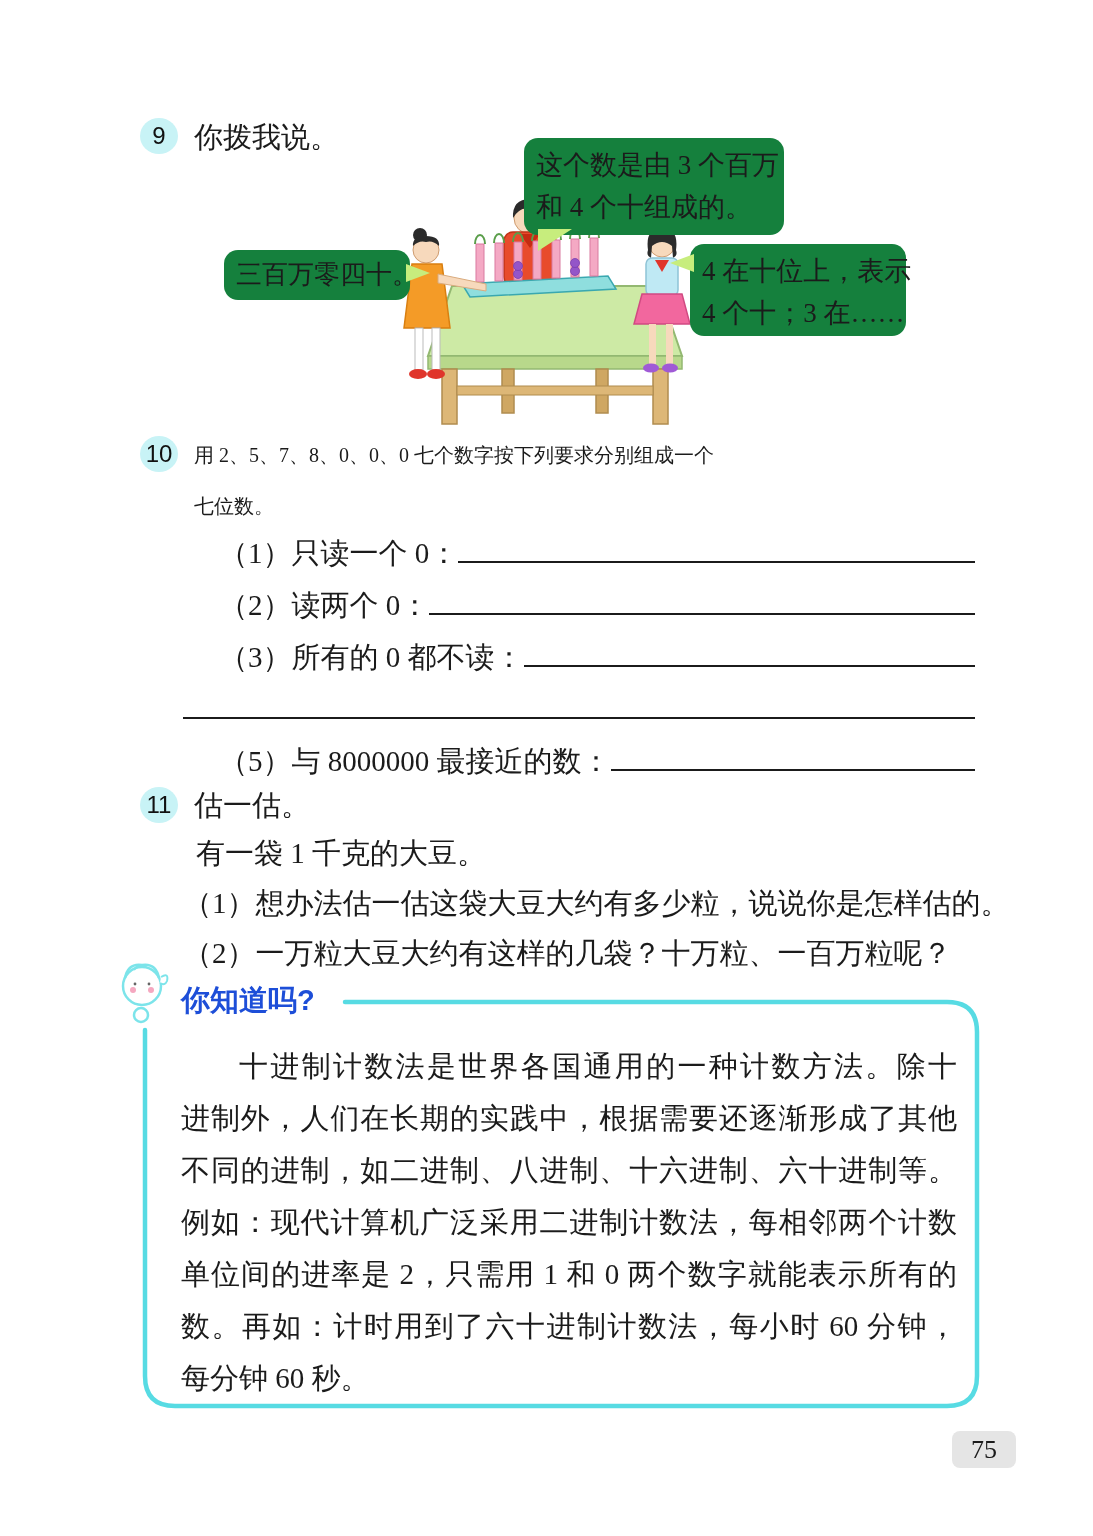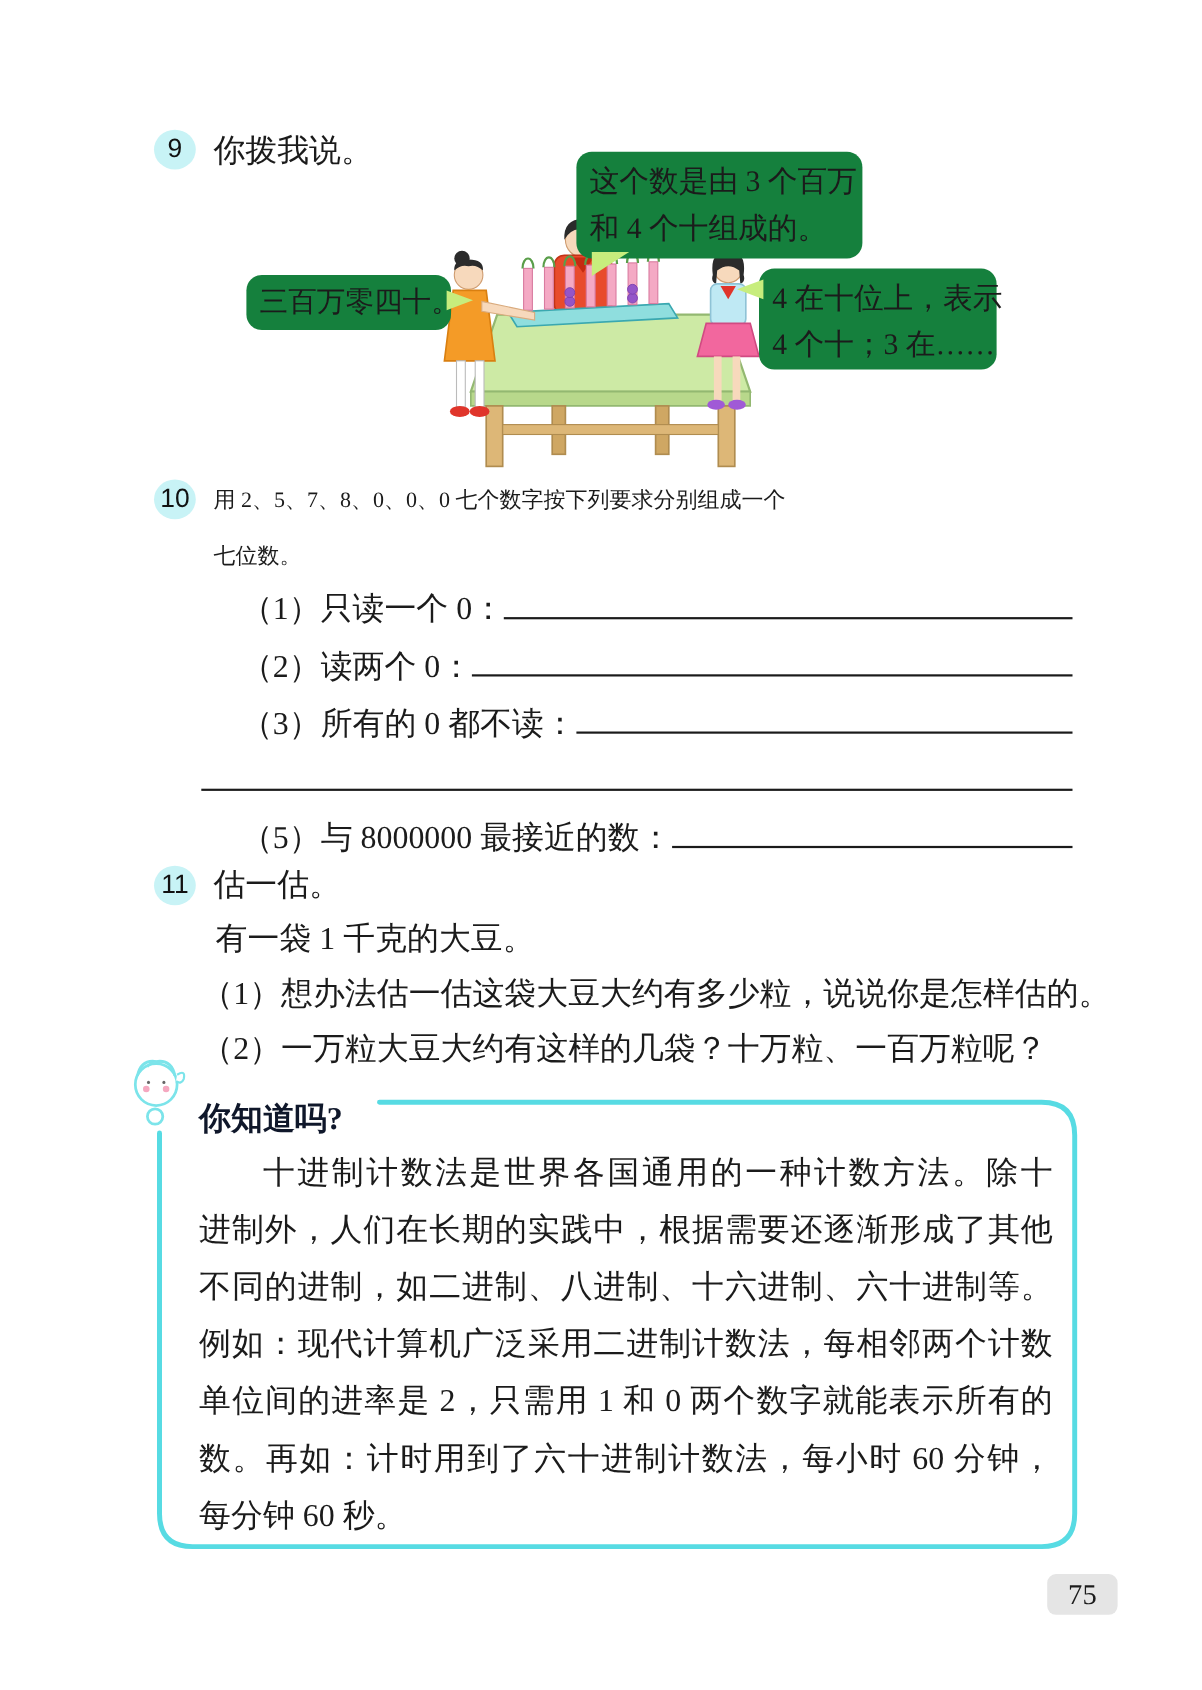--- a/index.html
+++ b/index.html
@@ -22,22 +22,22 @@
   .tail-b2{right:-20px;top:14px;border-left:24px solid #c7ed7d;border-top:9px solid transparent;border-bottom:9px solid transparent;}
   .tail-b3{left:-20px;top:10px;border-right:24px solid #c7ed7d;border-top:9px solid transparent;border-bottom:9px solid transparent;}
   
   .fill-rows{position:absolute;left:183px;top:523px;width:792px;}
   .fill-row{display:flex;align-items:baseline;height:52px;font-size:29px;}
   .fill-label{white-space:nowrap;margin-left:36px;}
   .fill-line{flex:1;border-bottom:2px solid #1b1b1b;height:38px;}
   .p11-line{position:absolute;font-size:29px;white-space:nowrap;}
   
   .know-title{position:absolute;left:181px;top:981px;
-              font-family:Liberation Serif, serif;
-              font-size:29px;font-weight:bold;color:#0f172a;margin-top:16px;}
+              font-family:Liberation Sans, sans-serif;
+              font-size:29px;font-weight:bold;color:#1d4ed8;}
   .know-text{position:absolute;left:181px;top:1040px;width:776px;font-size:29px;line-height:52px;}
   .know-text .jline{text-align:justify;text-align-last:justify;}
   .know-text .indent{text-indent:2em;}
   .page-num{position:absolute;left:952px;top:1431px;width:64px;height:37px;background:#e5e5e5;
             border-radius:8px;display:flex;align-items:center;justify-content:center;font-size:26px;}
   svg{display:block;}
   .abs{position:absolute;}
 </style>
 </head>
 <body>

